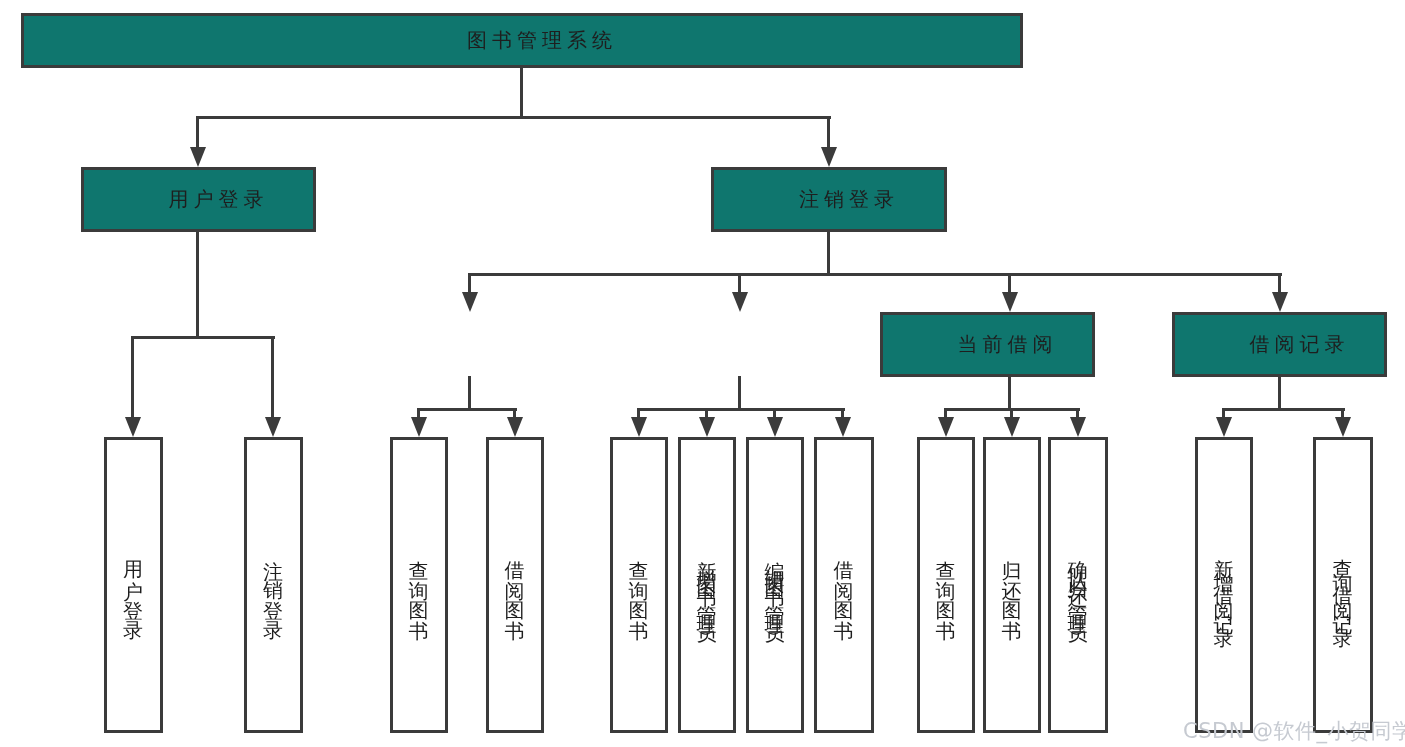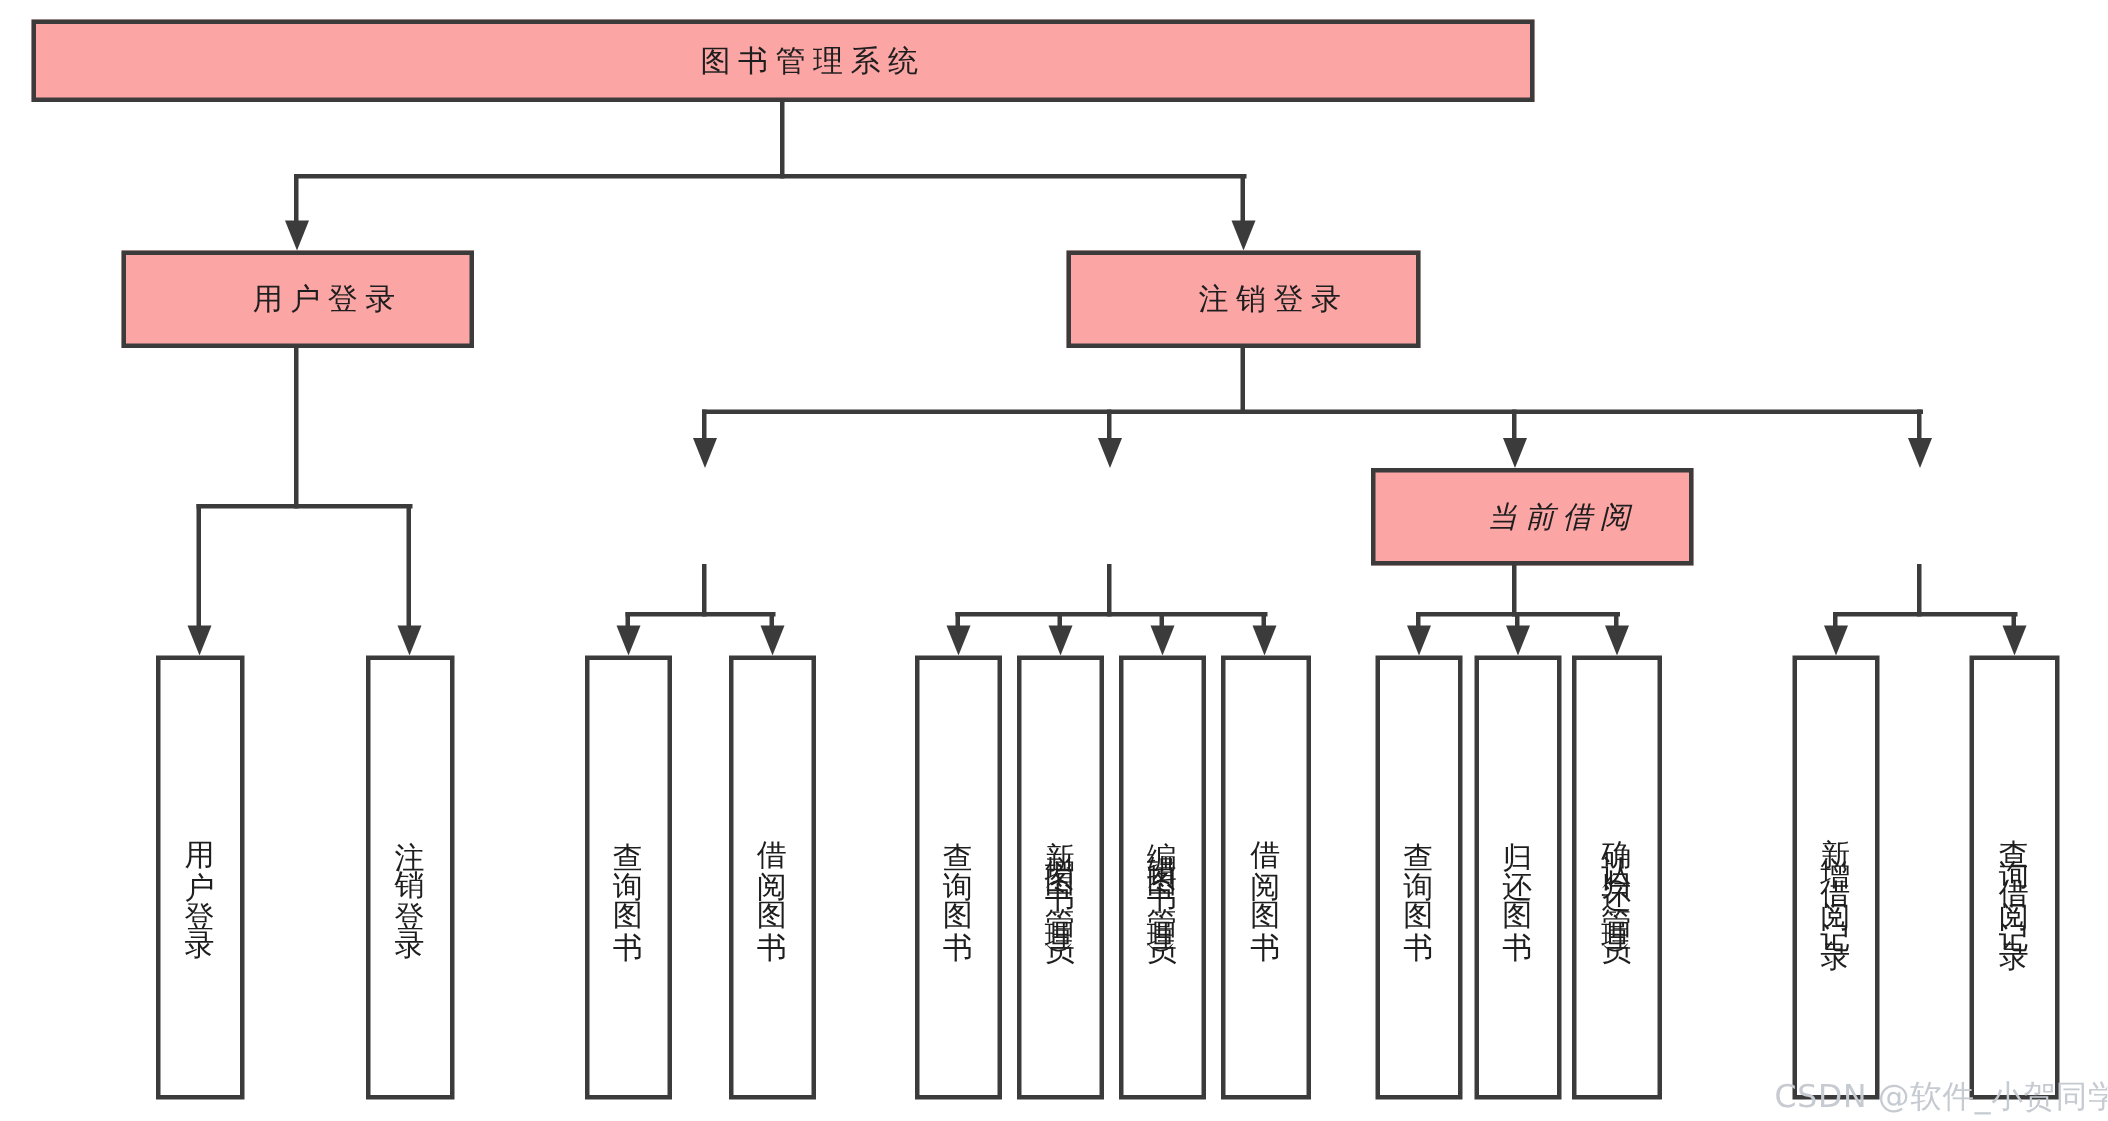--- a/index.html
+++ b/index.html
@@ -14,21 +14,21 @@
     position:relative;
     width:1405px;height:747px;
     background:var(--background);
     font-family:"DejaVu Sans","Liberation Sans",sans-serif;
     color:var(--text);
     overflow:hidden;
   }
   
   .node{
     position:absolute;
-    background:#fca5a5;
+    background:#0f766e;
     border:3px solid var(--line);
     display:flex;align-items:center;justify-content:center;
     font-size:20px;
     letter-spacing:5px;
     color:var(--text);
     white-space:nowrap;
     padding-left:40px;
   }
   .leaf{
     position:absolute;
@@ -96,21 +96,22 @@
   <div class="hline" style="left:468px;top:273px;width:814px;"></div>
   <div class="vline" style="left:468px;top:273px;height:22px;"></div>
   <div class="arrowhead" style="left:462px;top:292px;"></div>
   <div class="vline" style="left:738px;top:273px;height:22px;"></div>
   <div class="arrowhead" style="left:732px;top:292px;"></div>
   <div class="vline" style="left:1008px;top:273px;height:22px;"></div>
   <div class="arrowhead" style="left:1002px;top:292px;"></div>
   <div class="vline" style="left:1278px;top:273px;height:22px;"></div>
   <div class="arrowhead" style="left:1272px;top:292px;"></div>
 
-  <div class="node" style="left:914px;top:312px;width:215px;height:65px;font-style:italic;">当前借阅</div>
+  <div class="node" style="left:880px;top:312px;width:215px;height:65px;">当前借阅</div>
+  <div class="node" style="left:1172px;top:312px;width:215px;height:65px;">借阅记录</div>
 
   <div class="vline" style="left:468px;top:376px;height:35px;"></div>
   <div class="hline" style="left:417px;top:408px;width:100px;"></div>
   <div class="vline" style="left:417px;top:408px;height:12px;"></div>
   <div class="arrowhead" style="left:411px;top:417px;"></div>
   <div class="vline" style="left:513px;top:408px;height:12px;"></div>
   <div class="arrowhead" style="left:507px;top:417px;"></div>
 
   <div class="vline" style="left:738px;top:376px;height:35px;"></div>
   <div class="hline" style="left:637px;top:408px;width:208px;"></div>

